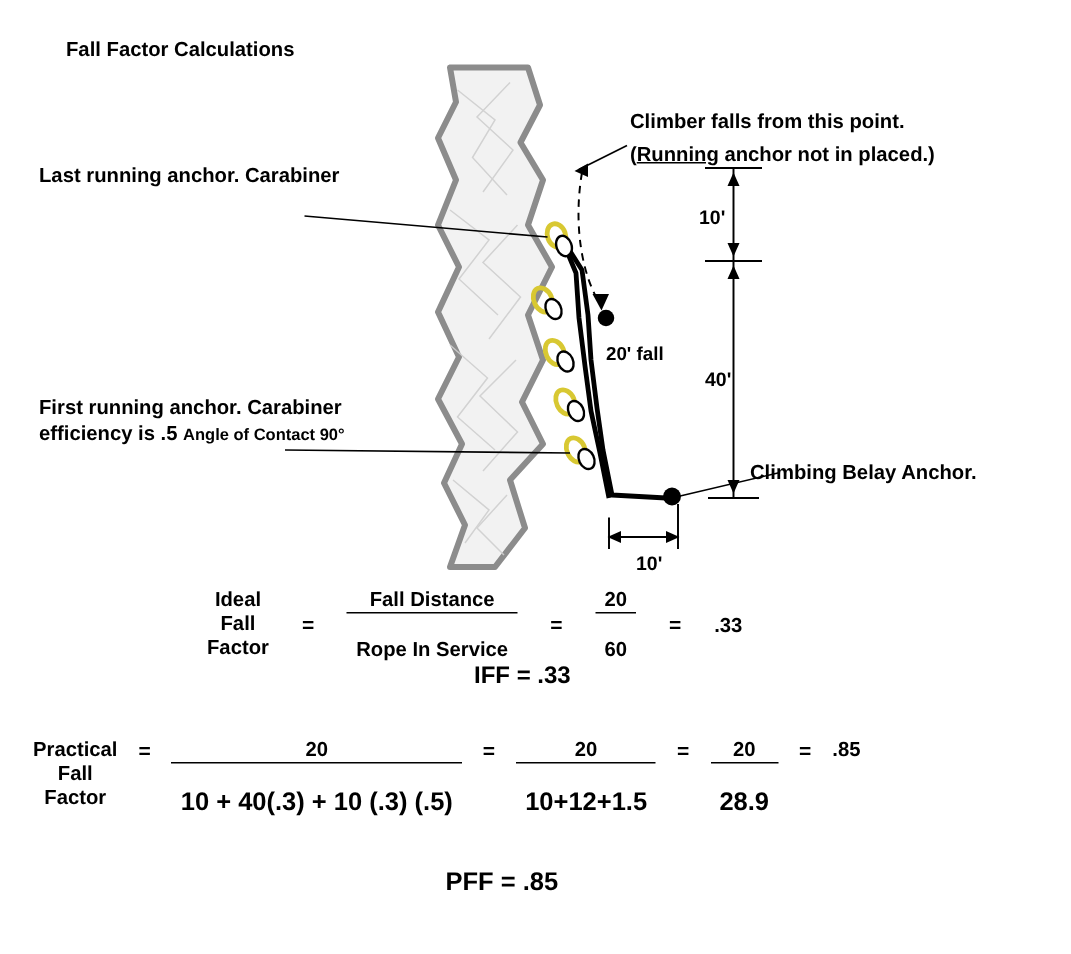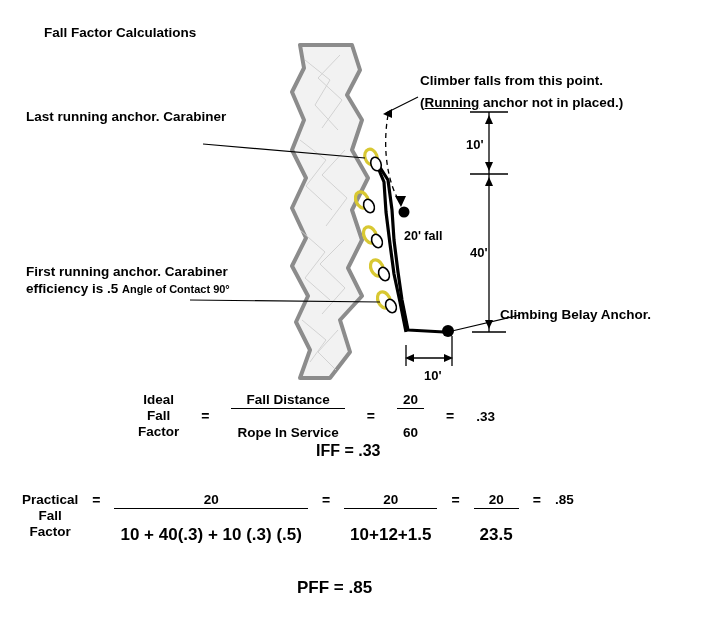--- a/index.html
+++ b/index.html
@@ -263,19 +263,19 @@
     <span class="den f-small">10 + 40(.3) + 10 (.3) (.5)</span>
   </span>
   <span class="eqsign">=</span>
   <span class="frac">
     <span class="num">20</span>
     <span class="den f-small">10+12+1.5</span>
   </span>
   <span class="eqsign">=</span>
   <span class="frac">
     <span class="num">20</span>
-    <span class="den f-small">23.5</span>
+    <span class="den f-small">28.9</span>
   </span>
   <span class="eqsign">=</span>
   <span>.85</span>
 </div>
 
 <div class="abs" id="pff-result">PFF = .85</div>
 
 </body></html>

